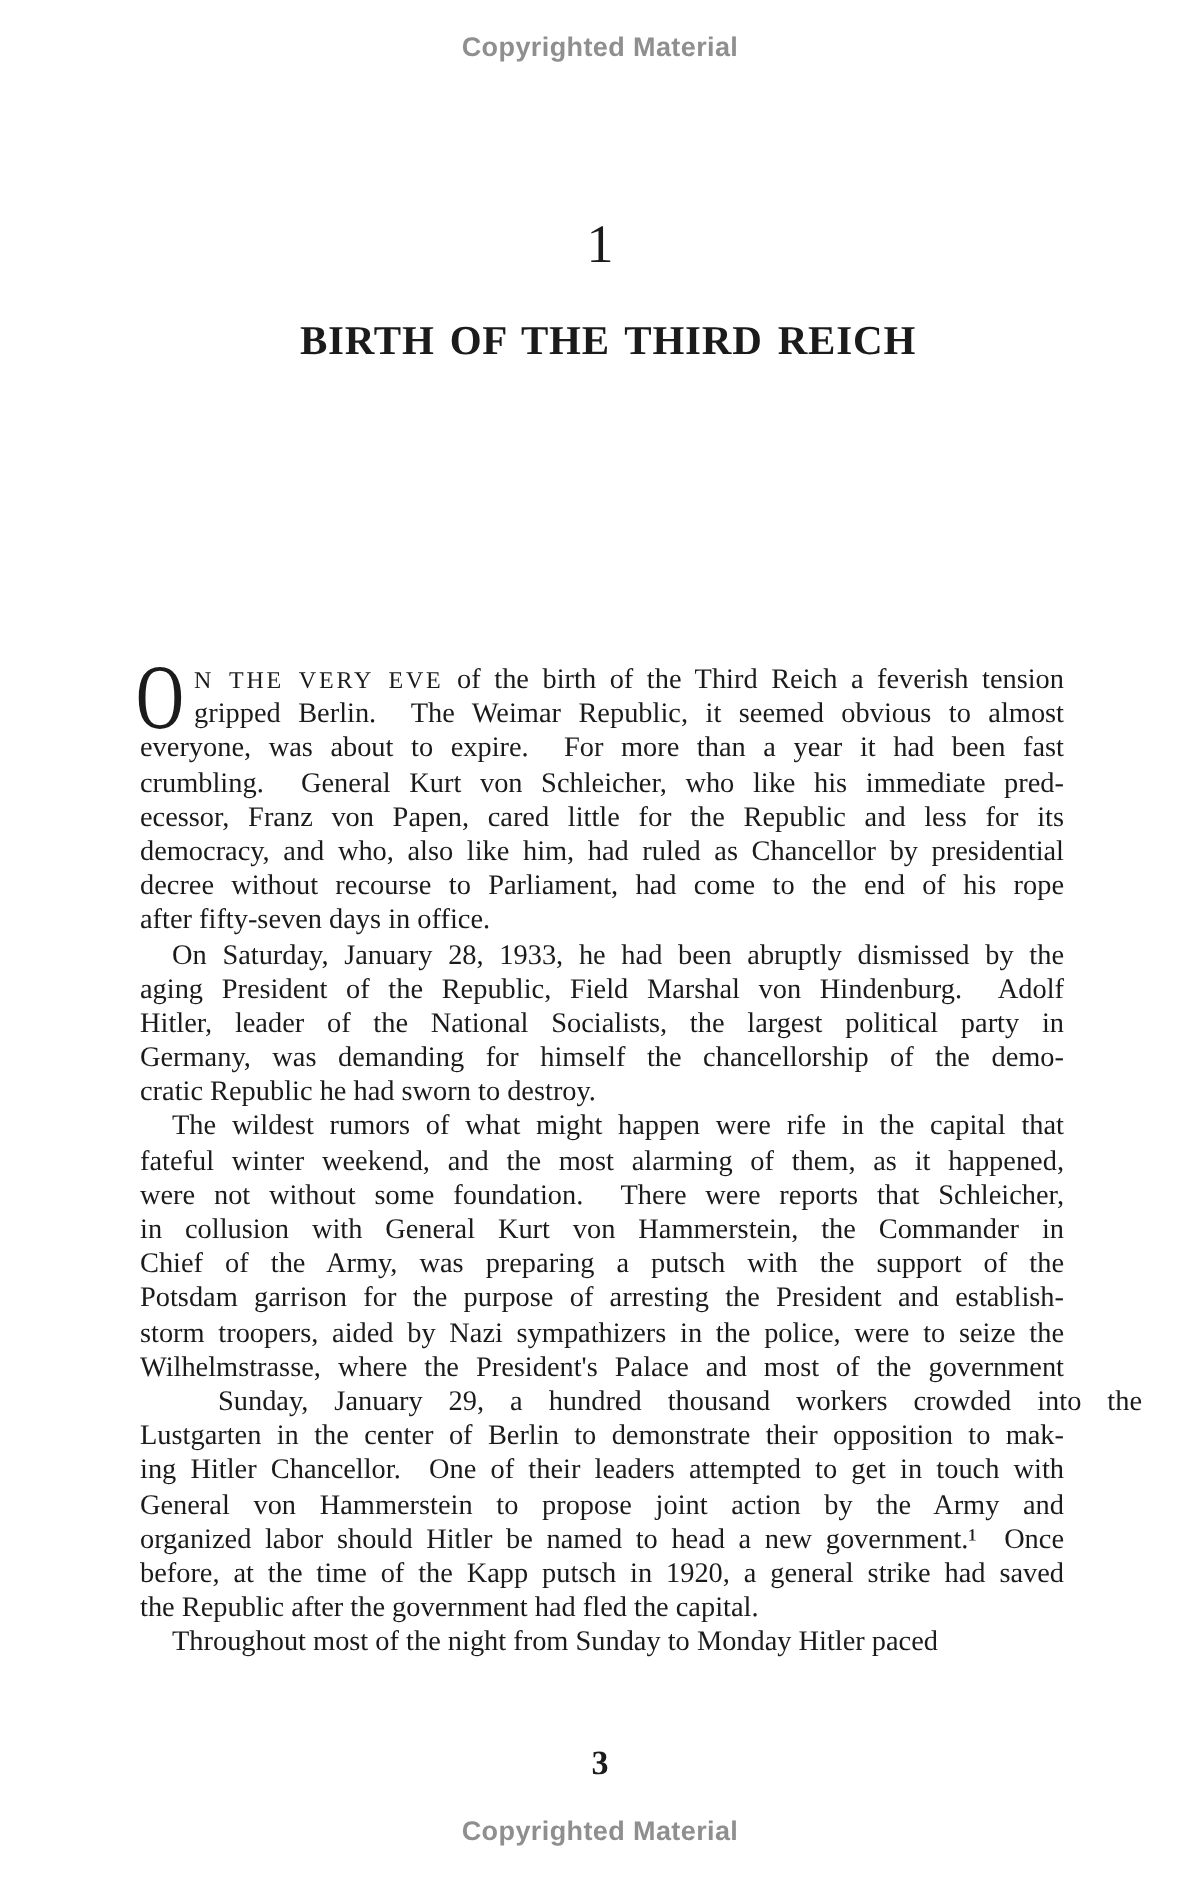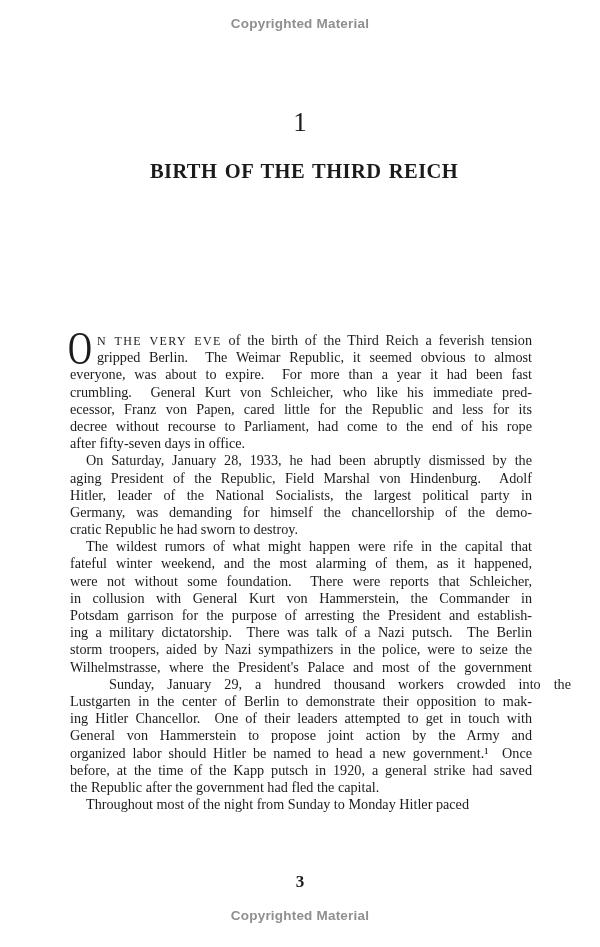--- a/index.html
+++ b/index.html
@@ -103,37 +103,38 @@
   <h1 class="chapter-title">BIRTH OF THE THIRD REICH</h1>
 
   <div class="body-text" id="body-text">
       <div class="paragraph">
         <span class="dropcap">O</span>
         <div class="line dc-indent"><span class="line-content" style="word-spacing: 3.23438px;"><span class="smallcaps">N THE VERY EVE</span> of the birth of the Third Reich a feverish tension</span></div>
         <div class="line dc-indent"><span class="line-content" style="word-spacing: 5.20937px;">gripped Berlin.  The Weimar Republic, it seemed obvious to almost</span></div>
         <div class="line"><span class="line-content" style="word-spacing: 5.25335px;">everyone, was about to expire.  For more than a year it had been fast</span></div>
         <div class="line"><span class="line-content" style="word-spacing: 5.75469px;">crumbling.  General Kurt von Schleicher, who like his immediate pred-</span></div>
         <div class="line"><span class="line-content" style="word-spacing: 5.78125px;">ecessor, Franz von Papen, cared little for the Republic and less for its</span></div>
+        <div class="line"><span class="line-content" style="word-spacing: 3.25852px;">democracy, and who, also like him, had ruled as Chancellor by presidential</span></div>
         <div class="line"><span class="line-content" style="word-spacing: 5.11068px;">decree without recourse to Parliament, had come to the end of his rope</span></div>
         <div class="line lastline"><span class="line-content">after fifty-seven days in office.</span></div>
       </div>
       <div class="paragraph">
         <div class="line indent"><span class="line-content" style="word-spacing: 4.30682px;">On Saturday, January 28, 1933, he had been abruptly dismissed by the</span></div>
         <div class="line"><span class="line-content" style="word-spacing: 5.79688px;">aging President of the Republic, Field Marshal von Hindenburg.  Adolf</span></div>
         <div class="line"><span class="line-content" style="word-spacing: 7.82969px;">Hitler, leader of the National Socialists, the largest political party in</span></div>
         <div class="line"><span class="line-content" style="word-spacing: 7.22222px;">Germany, was demanding for himself the chancellorship of the demo-</span></div>
         <div class="line lastline"><span class="line-content">cratic Republic he had sworn to destroy.</span></div>
       </div>
       <div class="paragraph">
         <div class="line indent"><span class="line-content" style="word-spacing: 4.33464px;">The wildest rumors of what might happen were rife in the capital that</span></div>
         <div class="line"><span class="line-content" style="word-spacing: 5.32386px;">fateful winter weekend, and the most alarming of them, as it happened,</span></div>
         <div class="line"><span class="line-content" style="word-spacing: 5.86094px;">were not without some foundation.  There were reports that Schleicher,</span></div>
         <div class="line"><span class="line-content" style="word-spacing: 7.90278px; text-align: right;">in collusion with General Kurt von Hammerstein, the Commander in</span></div>
+        <div class="line"><span class="line-content" style="word-spacing: 7.48177px;">Chief of the Army, was preparing a putsch with the support of the</span></div>
         <div class="line"><span class="line-content" style="word-spacing: 4.59219px;">Potsdam garrison for the purpose of arresting the President and establish-</span></div>
-        <div class="line"><span class="line-content" style="word-spacing: 3.82589px;">ing a military dictatorship.  There was talk of a Nazi putsch.  The Berlin</span></div>
         <div class="line"><span class="line-content" style="word-spacing: 3.30469px;">storm troopers, aided by Nazi sympathizers in the police, were to seize the</span></div>
         <div class="line"><span class="line-content" style="word-spacing: 4.97222px;">Wilhelmstrasse, where the President's Palace and most of the government</span></div>
         <div class="line"><span class="line-content" style="word-spacing: 9.45139px; margin-left: 39px;">Sunday, January 29, a hundred thousand workers crowded into the</span></div>
         <div class="line"><span class="line-content" style="word-spacing: 4.14062px;">Lustgarten in the center of Berlin to demonstrate their opposition to mak-</span></div>
         <div class="line"><span class="line-content" style="word-spacing: 3.53365px;">ing Hitler Chancellor.  One of their leaders attempted to get in touch with</span></div>
         <div class="line"><span class="line-content" style="word-spacing: 8.29688px;">General von Hammerstein to propose joint action by the Army and</span></div>
         <div class="line"><span class="line-content" style="word-spacing: 3.26823px;">organized labor should Hitler be named to head a new government.¹  Once</span></div>
         <div class="line"><span class="line-content" style="word-spacing: 3.39621px;">before, at the time of the Kapp putsch in 1920, a general strike had saved</span></div>
         <div class="line lastline"><span class="line-content">the Republic after the government had fled the capital.</span></div>
       </div>

